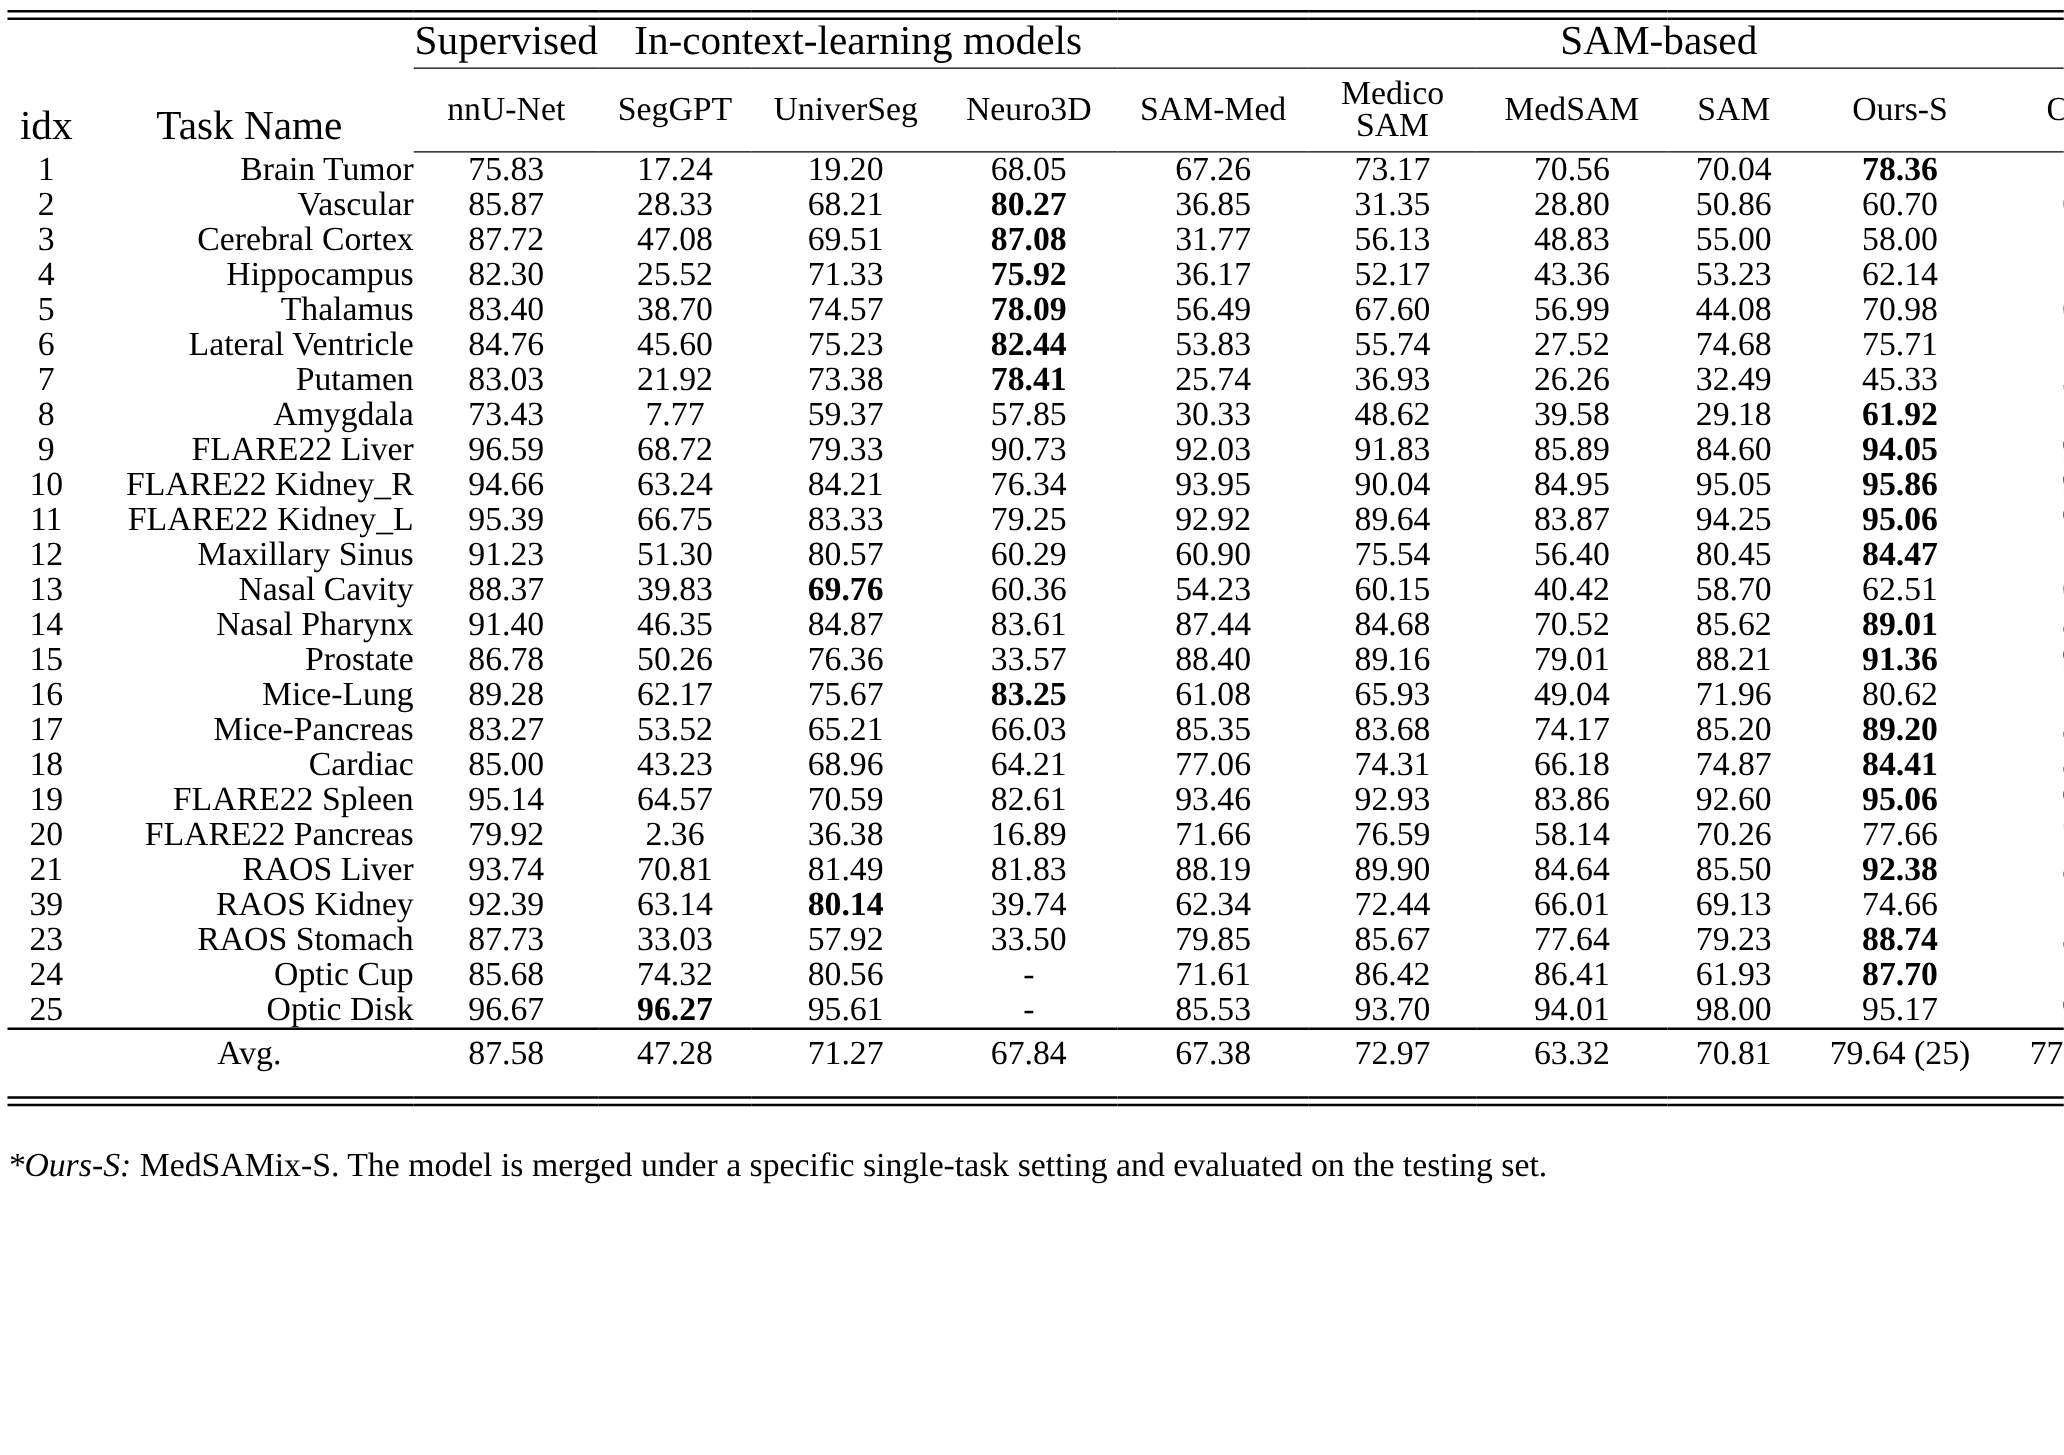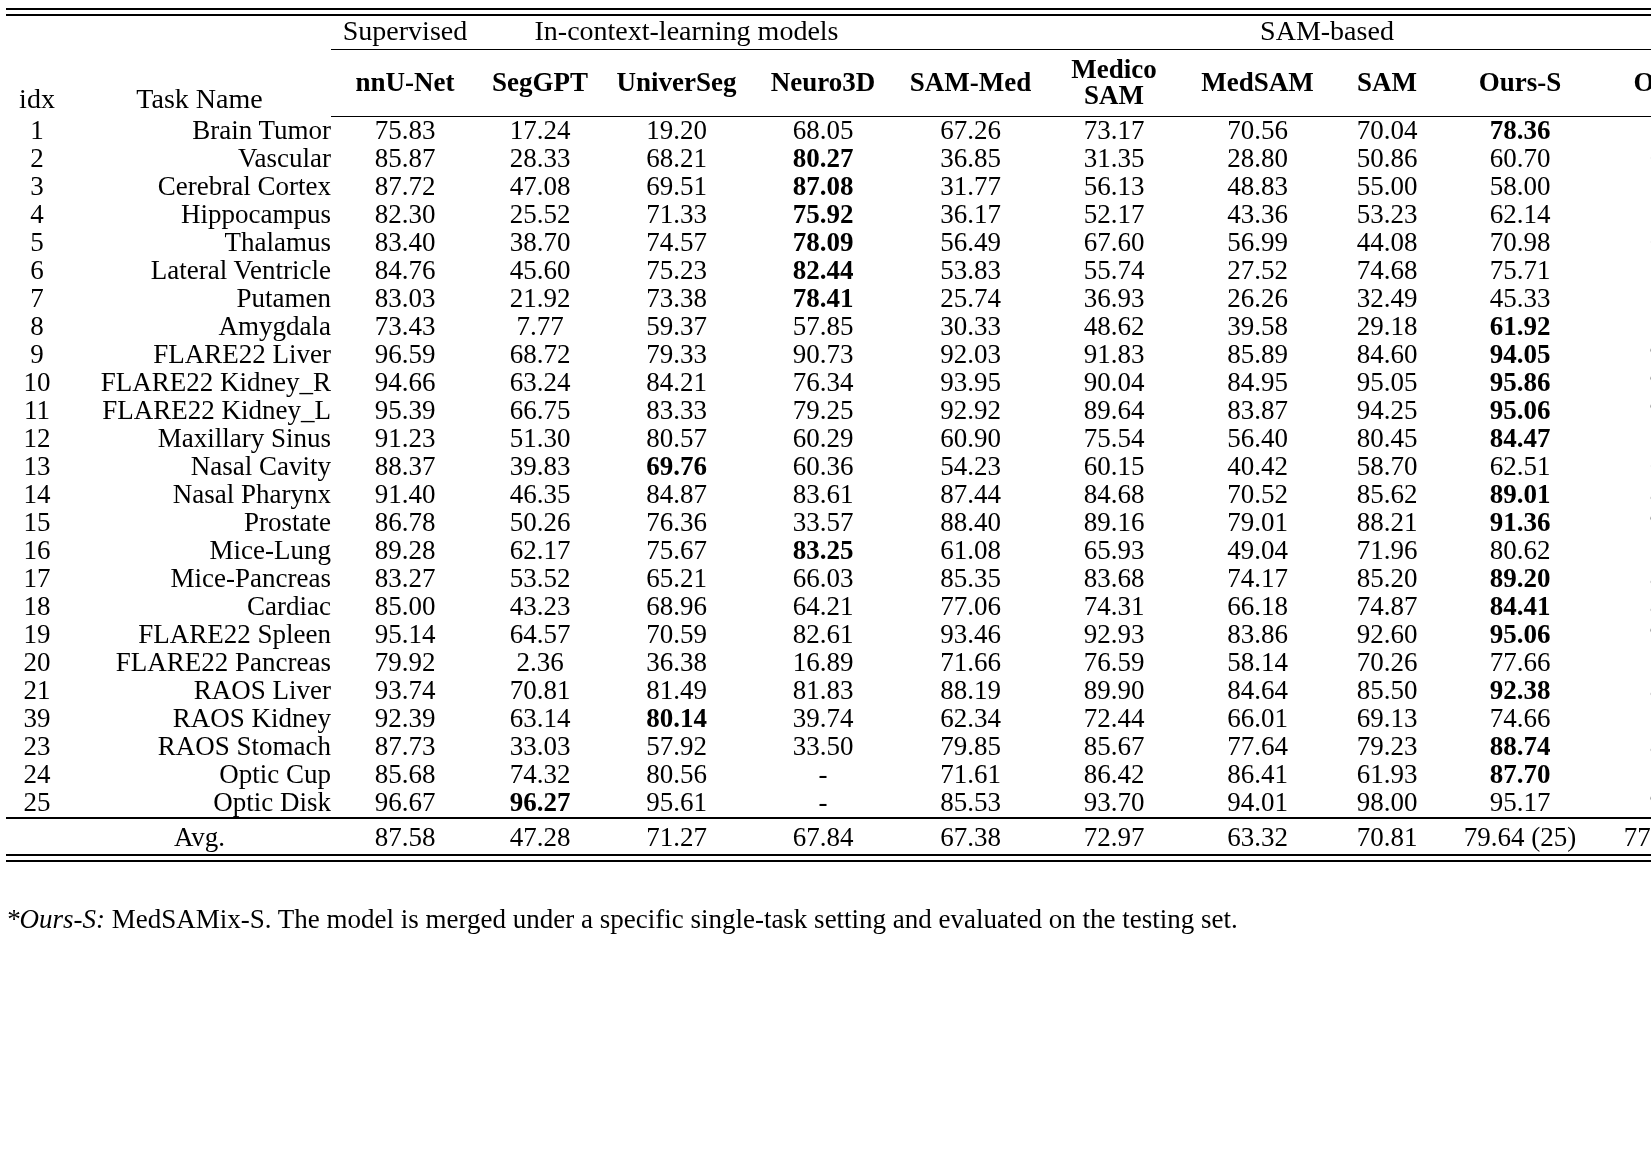--- a/index.html
+++ b/index.html
@@ -60,32 +60,31 @@
     padding: 0;
     font-size: 0;
     line-height: 0;
   }
 
   
   .hdr-top td {
     padding: 1px 0 4px 0;
     text-align: center;
     vertical-align: bottom;
-    font-size: 28px;
+    font-size: 33px;
     margin-top: 15px;
   }
   .hdr-top td.grouplab {
     border-bottom: 1.5px solid #000;
   }
   .hdr-sub td {
     padding: 6px 0 7px 0;
     text-align: center;
     vertical-align: middle;
     font-size: 27px;
-    font-weight: bold;
   }
   .rowspan-lbl {
     text-align: center;
     vertical-align: middle;
     font-size: 27px;
     padding: 0;
   }
   .twoline {
     line-height: 0.98;
   }
@@ -101,28 +100,28 @@
   tbody.data td.idx { text-align: center; }
   tbody.data td.task { text-align: right; }
 
   .b { font-weight: bold; }
   .u {
     text-underline-offset: 2.5px;
     text-decoration-thickness: 1.6px;
   }
 
   tr.avg td {
-    padding: 5px 0 3px 0;
+    padding: 5px 0 21px 0;
     text-align: center;
     font-size: 27px;
   }
 
   
   .notes {
-    margin-top: 39px;
+    margin-top: 29px;
     font-size: 27px;
     line-height: 1.38;
   }
   .notes .ital { font-style: italic; }
   .notes p { margin: 0 0 2px 0; }
 </style>
 </head>
 <body>
 
 <div class="page">

